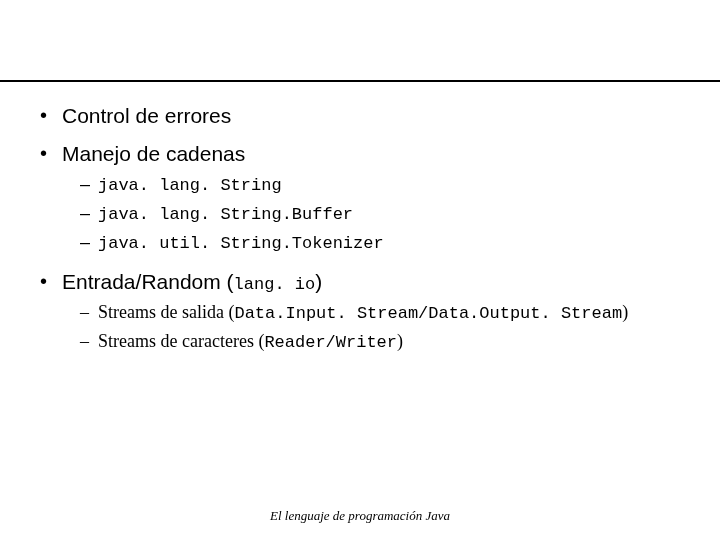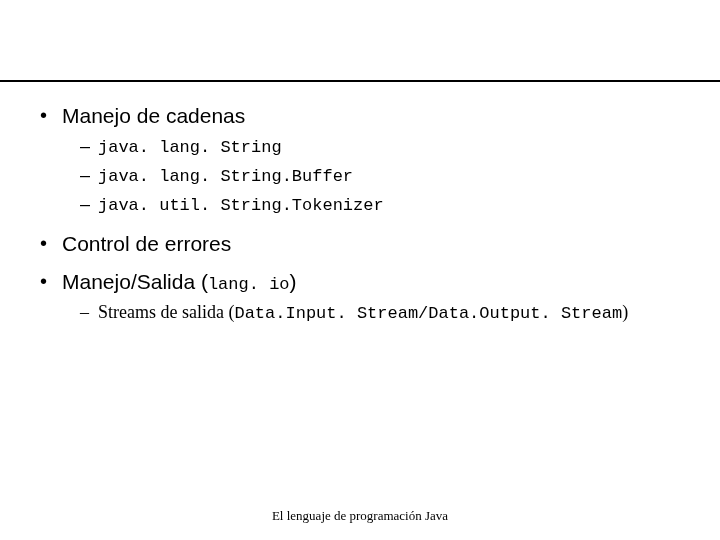--- a/index.html
+++ b/index.html
@@ -51,47 +51,49 @@
     top:0;
   }
   .mono { font-family:"Courier New", Courier, monospace; font-size:17px; }
   .serif { font-family:"Times New Roman", Times, serif; font-size:19px; }
   .serif .mono { font-size:17px; }
   .footer {
     text-align:center;
     font-family:"Times New Roman", Times, serif;
     font-size:13px;
     padding:8px 0 16px 0;
+    font-style:italic;
   }
 </style>
 </head>
 <body>
 
 <div class="slide">
   <div class="spacer-top"></div>
   <hr class="rule">
   <div class="content">
     <ul class="level1">
 
       <li>
+        <span>Control de errores</span>
+      </li>
+
+      <li>
         <span>Manejo de cadenas</span>
         <ul class="level2">
           <li><span class="mono">java. lang. String</span></li>
           <li><span class="mono">java. lang. String.Buffer</span></li>
           <li><span class="mono">java. util. String.Tokenizer</span></li>
         </ul>
       </li>
 
       <li>
-        <span>Control de errores</span>
-      </li>
-
-      <li>
-        <span>Manejo/Salida (</span><span class="mono">lang. io</span><span>)</span>
+        <span>Entrada/Random (</span><span class="mono">lang. io</span><span>)</span>
         <ul class="level2">
           <li class="serif"><span>Streams de salida (</span><span class="mono">Data.Input. Stream/Data.Output. Stream</span><span>)</span></li>
+          <li class="serif"><span>Streams de caracteres (</span><span class="mono">Reader/Writer</span><span>)</span></li>
         </ul>
       </li>
 
     </ul>
   </div>
   <div class="footer">El lenguaje de programación Java</div>
 </div>
 
 </body></html>

